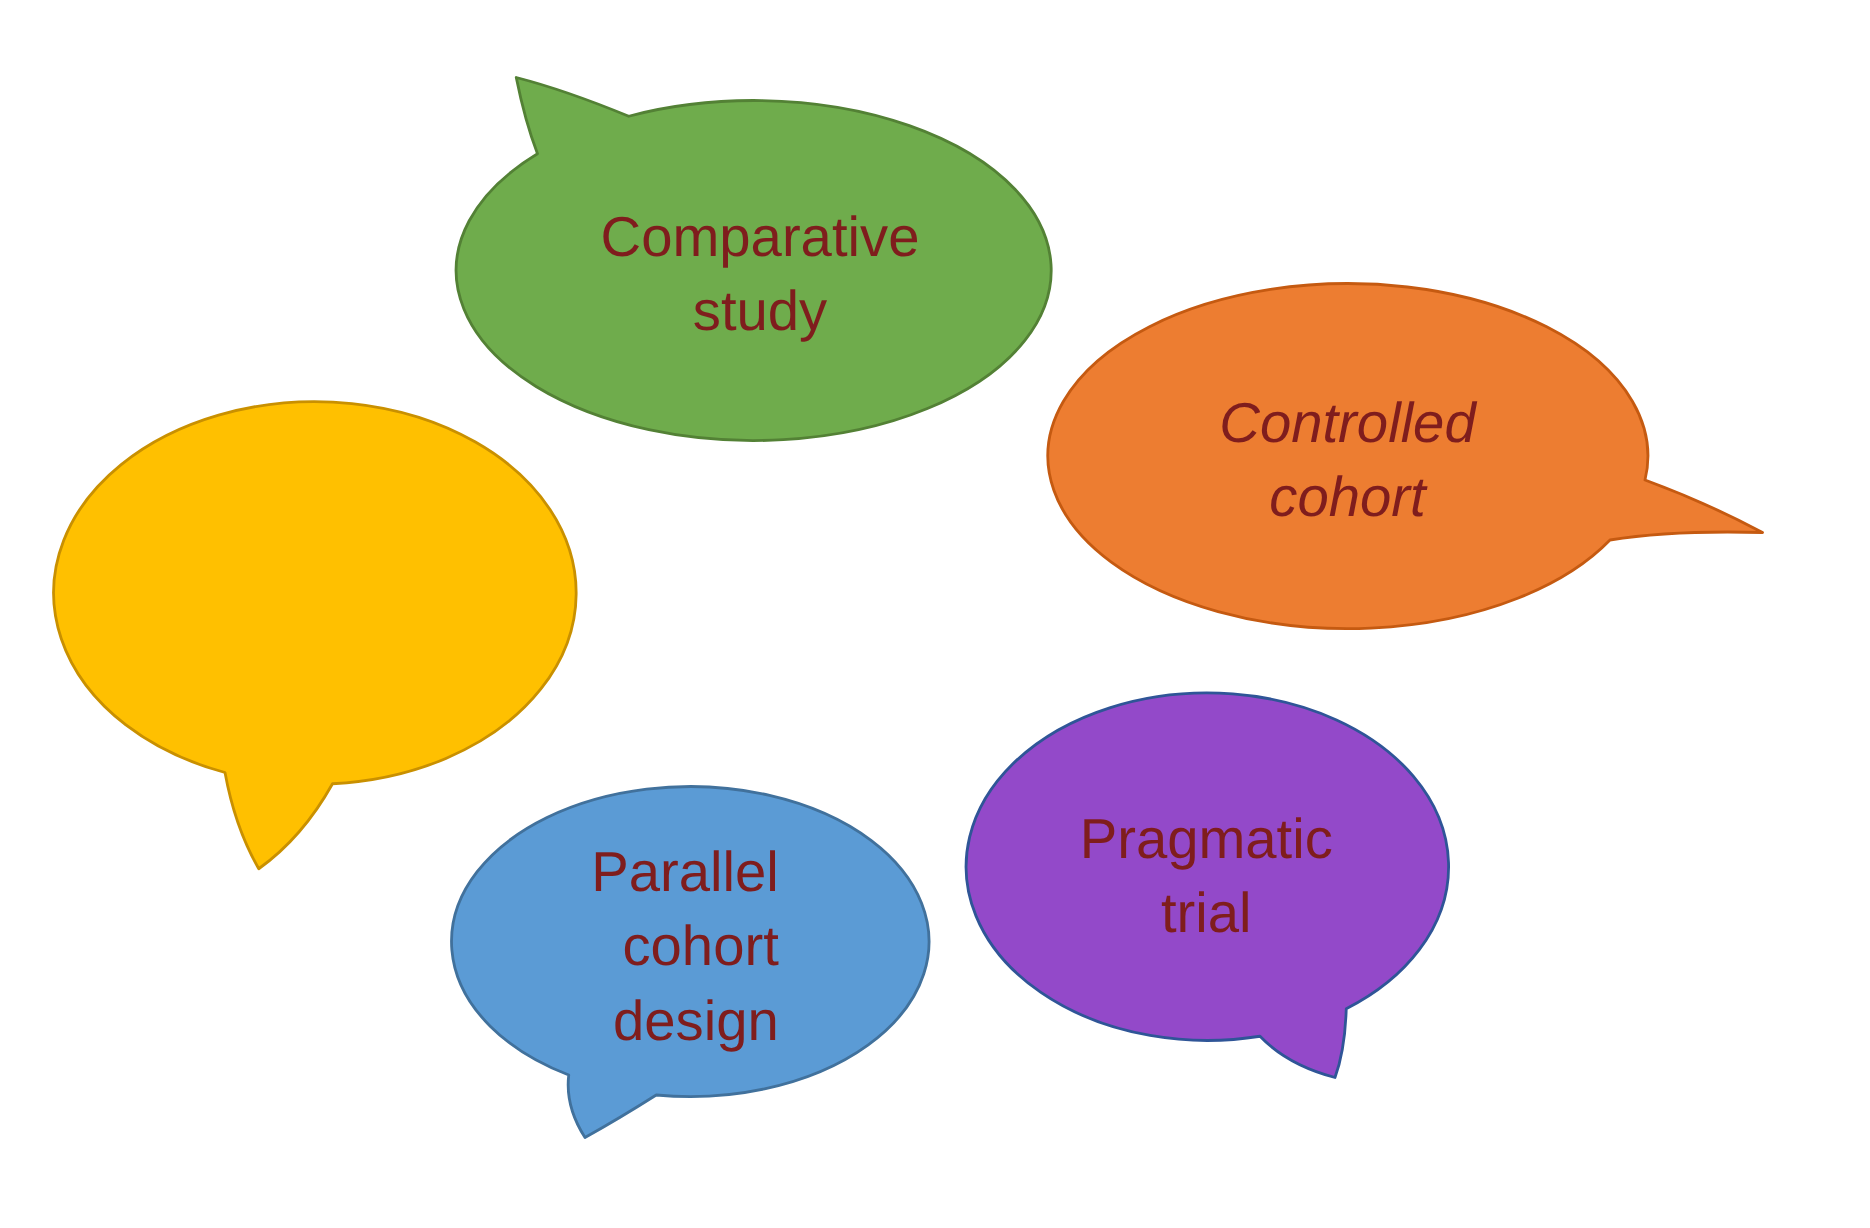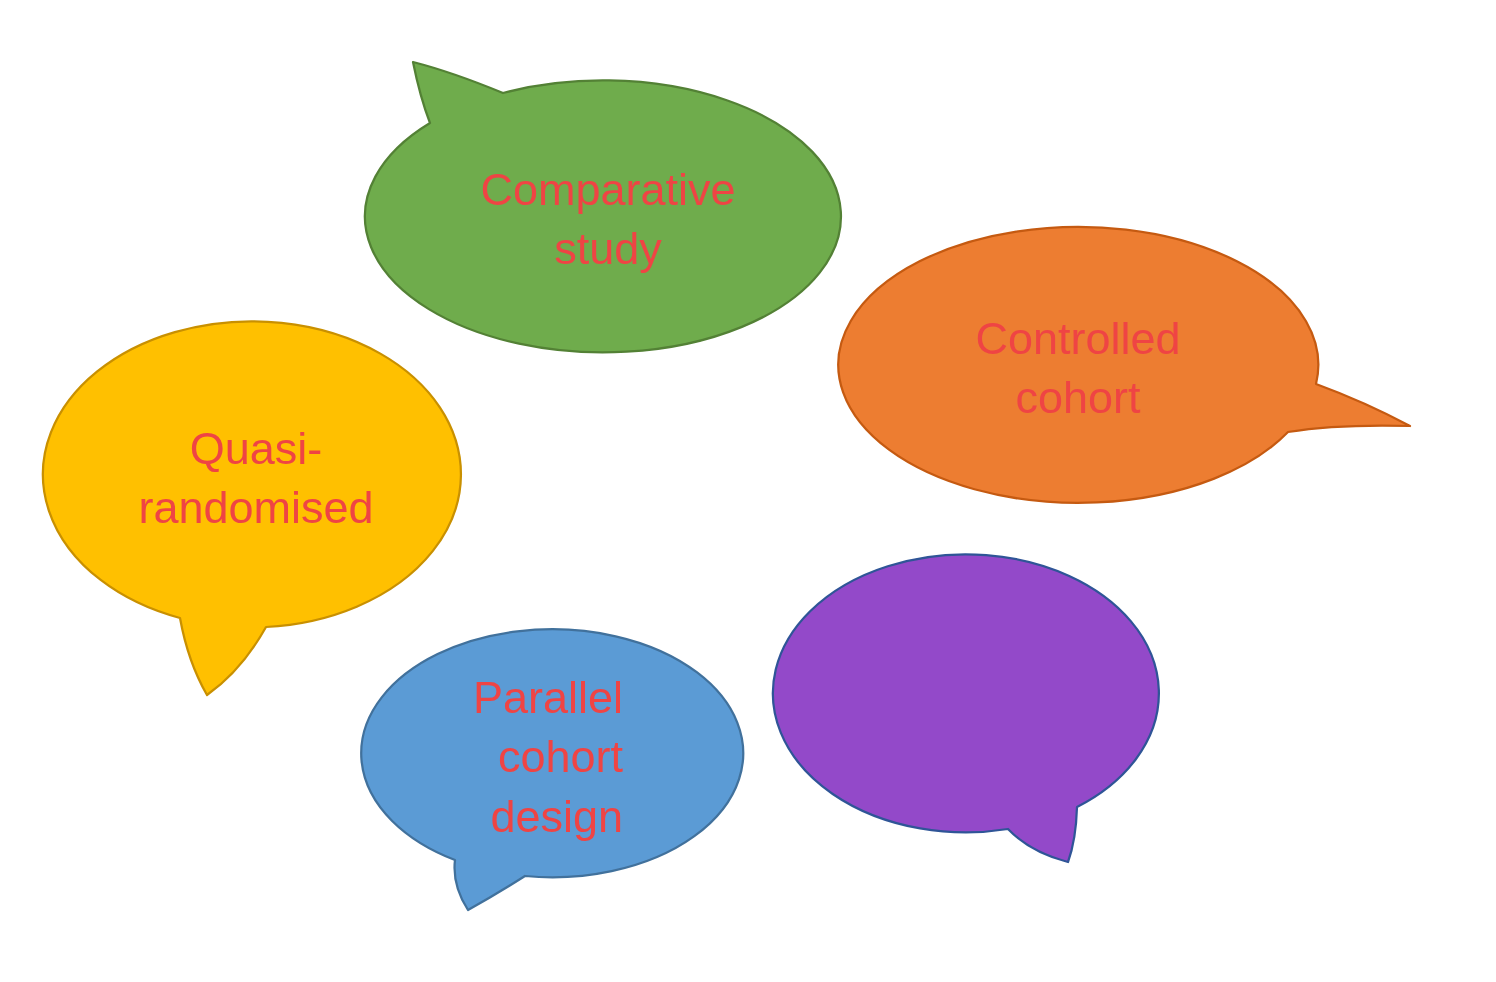--- a/index.html
+++ b/index.html
@@ -26,21 +26,21 @@
     stroke-width: 2.25;
     stroke-linejoin: round;
   }
   .label {
     position: absolute;
     transform: translate(-50%, -50%);
     text-align: center;
     white-space: pre-line;
     font-size: 45px;
     line-height: 1.32;
-    color: #ef4444;
+    color: #7f1d1d;
     letter-spacing: 0px;
   }
 </style>
 </head>
 <body>
 
 <div class="stage">
 
   <svg class="bubble-layer" viewBox="0 0 1496 982" xmlns="http://www.w3.org/2000/svg">
 
@@ -51,24 +51,24 @@
     <path d="M 180 618 A 209 153 0 1 1 266 627 Q 242 670 207 695 Q 188 662 180 618 Z" fill="#FFC000" stroke="#C99000"></path>
 
     <path d="M 455 860 A 191 124 0 1 1 525 876 Q 495 895 468 910 Q 452 885 455 860 Z" fill="#5B9BD5" stroke="#41719C"></path>
 
     <path d="M 1008 829 A 193 139 0 1 1 1077 807 Q 1076 840 1068 862 Q 1030 852 1008 829 Z" fill="#9349C9" stroke="#2F5597"></path>
   </svg>
 
   <div class="label" style="left:608px; top:219px;">Comparative
 study</div>
 
-  <div class="label" style="left:1078px; top:368px;">Controlled
+  <div class="label" style="left:1078px; top:368px;font-style:italic;">Controlled
 cohort</div>
 
-  <div class="label" style="left:256px; top:478px;">Quasi-
-randomised</div>
 
   <div class="label" style="left:548px; top:757px;text-align:right;">Parallel
 cohort
 design</div>
 
+  <div class="label" style="left:965px; top:701px;">Pragmatic
+trial</div>
 
 </div>
 
 </body></html>

